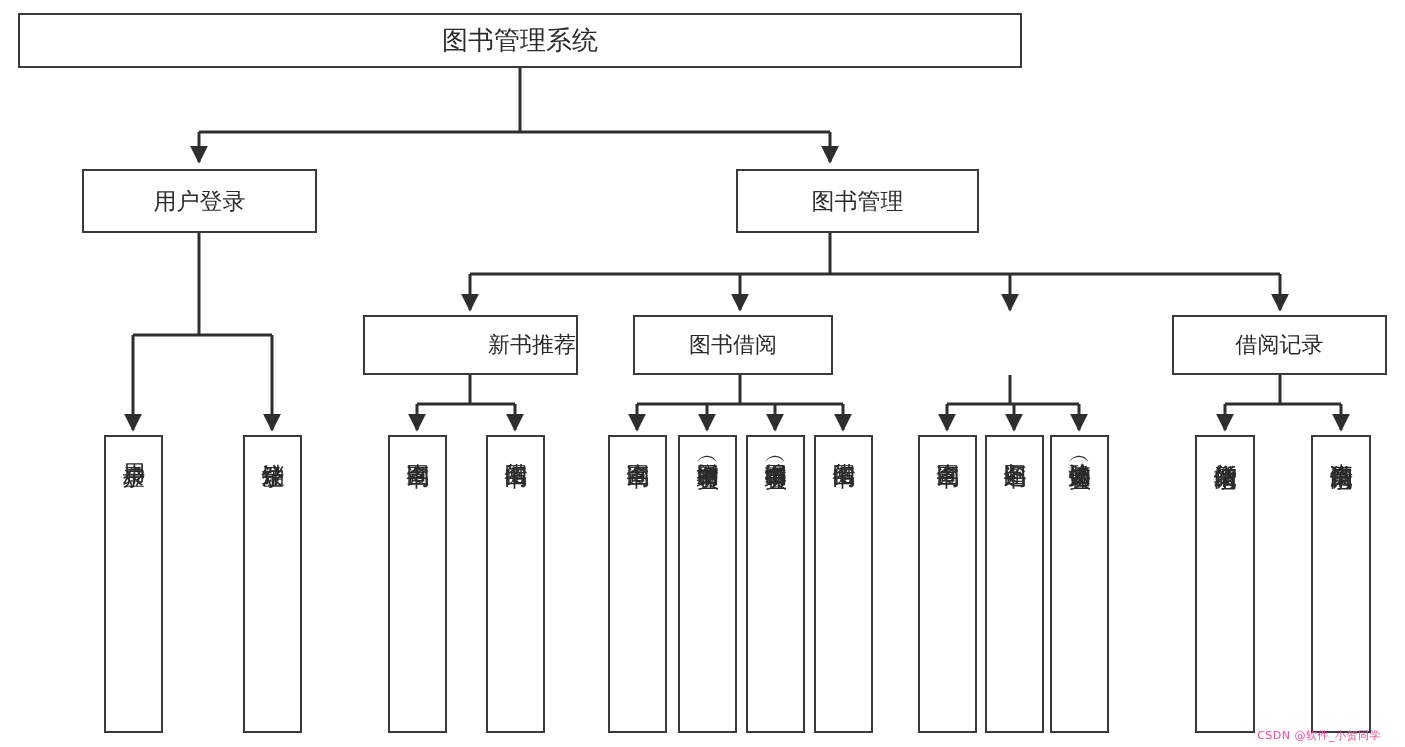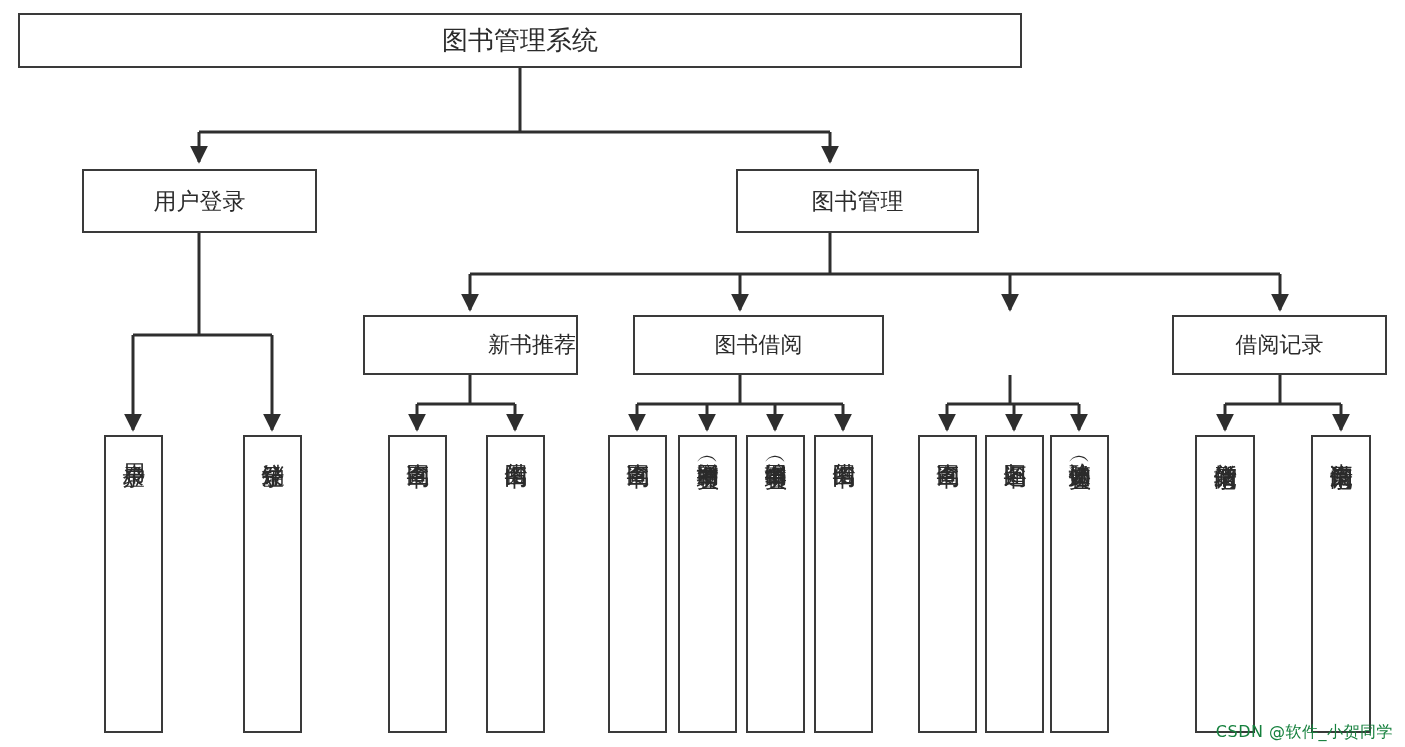--- a/index.html
+++ b/index.html
@@ -57,24 +57,24 @@
     line-height: 1.12;
     letter-spacing: 1px;
     white-space: normal;
     color: #2b2b2b;
   }
   .vtext.tall {
     font-size: 22px;
   }
   .watermark {
     position: absolute;
-    right: 12px;
+    right: 24px;
     bottom: 4px;
-    font-size: 16px;
-    color: #15803d;
+    font-size: 11px;
+    color: #ec4899;
     letter-spacing: 0.5px;
     user-select: none;
   }
 </style>
 </head>
 <body>
 
 <div id="canvas">
 
   <svg class="edges" viewBox="0 0 1405 747" xmlns="http://www.w3.org/2000/svg">
@@ -134,21 +134,21 @@
   <div class="node level1" style="left:82px; top:169px; width:235px; height:64px;">
     <span>用户登录</span>
   </div>
   <div class="node level1" style="left:736px; top:169px; width:243px; height:64px;">
     <span>图书管理</span>
   </div>
 
   <div class="node level2" style="left:363px; top:315px; width:215px; height:60px;justify-content:flex-end;">
     <span>新书推荐</span>
   </div>
-  <div class="node level2" style="left:633px; top:315px; width:251px; height:60px;">
+  <div class="node level2" style="left:633px; top:315px; width:200px; height:60px;">
     <span>图书借阅</span>
   </div>
   <div class="node level2" style="left:1172px; top:315px; width:215px; height:60px;font-family:Liberation Serif, serif;">
     <span>借阅记录</span>
   </div>
 
   <div class="node leaf" style="left:104px; top:435px; width:59px; height:298px;">
     <span class="vtext">用户登录</span>
   </div>
   <div class="node leaf" style="left:243px; top:435px; width:59px; height:298px;">

